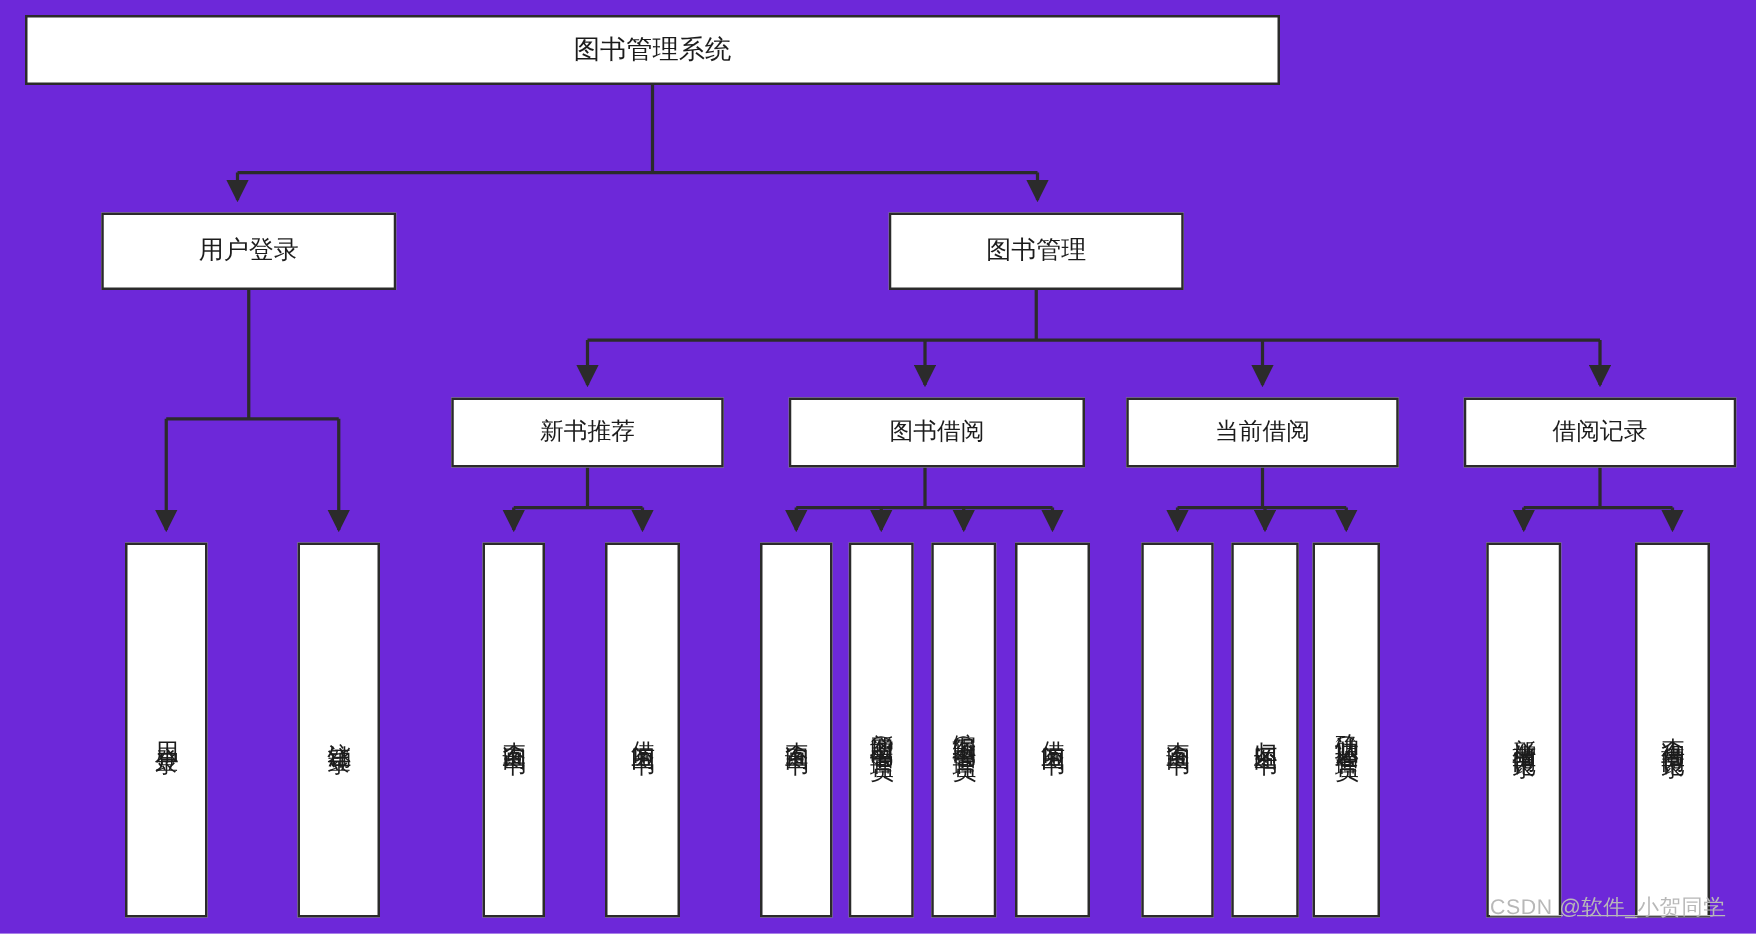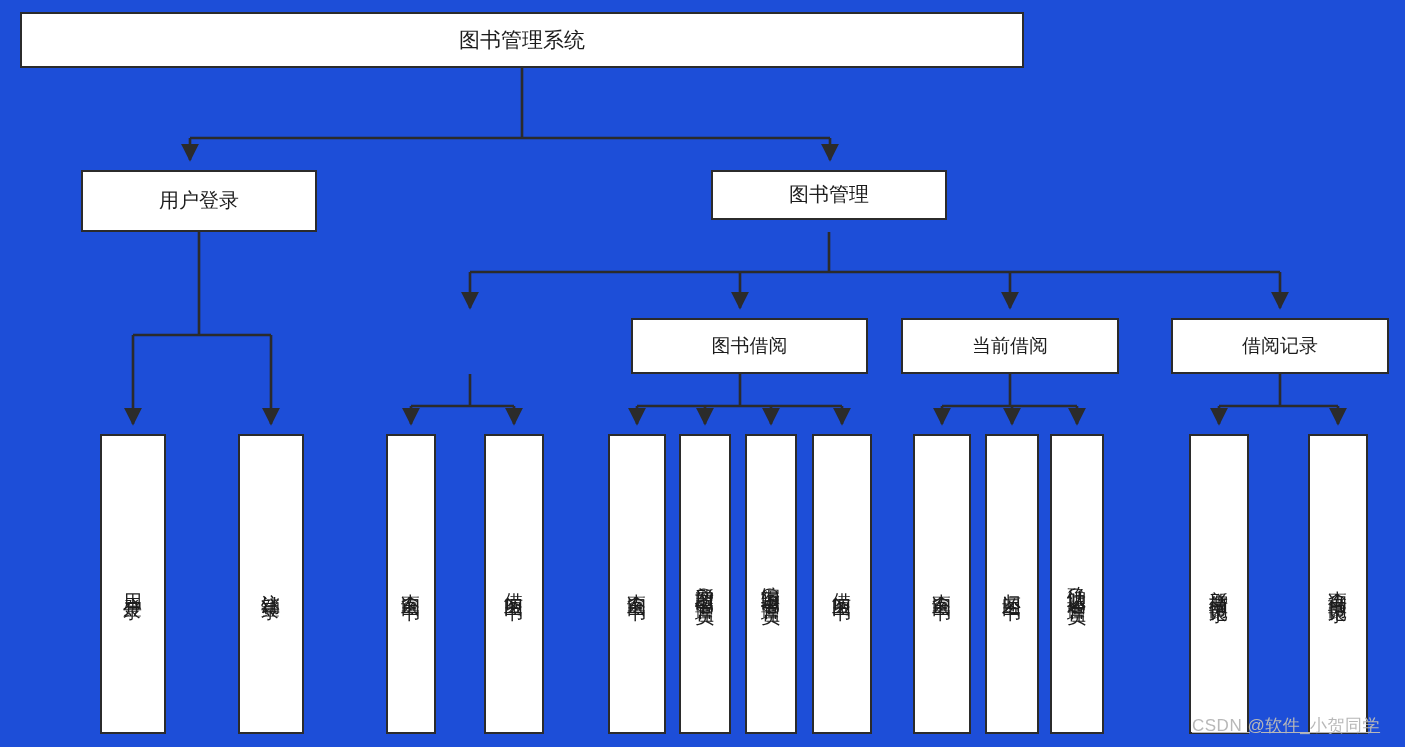--- a/index.html
+++ b/index.html
@@ -8,21 +8,21 @@
     padding: 0;
     background: #ffffff;
   }
   body {
     font-family: "Liberation Sans", "DejaVu Sans", sans-serif;
   }
   #diagram-canvas {
     position: relative;
     width: 1405px;
     height: 747px;
-    background: #1d4ed8;
+    background: #6d28d9;
     overflow: hidden;
   }
   #edges-layer {
     position: absolute;
     left: 0;
     top: 0;
     width: 1405px;
     height: 747px;
     pointer-events: none;
   }
@@ -133,24 +133,27 @@
     </g>
   </svg>
 
   <div class="node node-root" style="left: 20px; top: 12px; width: 1004px; height: 56px;">
     <span class="node-label">图书管理系统</span>
   </div>
 
   <div class="node node-l2" style="left: 81px; top: 170px; width: 236px; height: 62px;">
     <span class="node-label">用户登录</span>
   </div>
-  <div class="node node-l2" style="left: 711px; top: 170px; width: 236px; height: 50px;">
+  <div class="node node-l2" style="left: 711px; top: 170px; width: 236px; height: 62px;">
     <span class="node-label">图书管理</span>
   </div>
 
+  <div class="node node-l3" style="left: 361px; top: 318px; width: 218px; height: 56px;">
+    <span class="node-label">新书推荐</span>
+  </div>
   <div class="node node-l3" style="left: 631px; top: 318px; width: 237px; height: 56px;">
     <span class="node-label">图书借阅</span>
   </div>
   <div class="node node-l3" style="left: 901px; top: 318px; width: 218px; height: 56px;">
     <span class="node-label">当前借阅</span>
   </div>
   <div class="node node-l3" style="left: 1171px; top: 318px; width: 218px; height: 56px;">
     <span class="node-label">借阅记录</span>
   </div>
 

